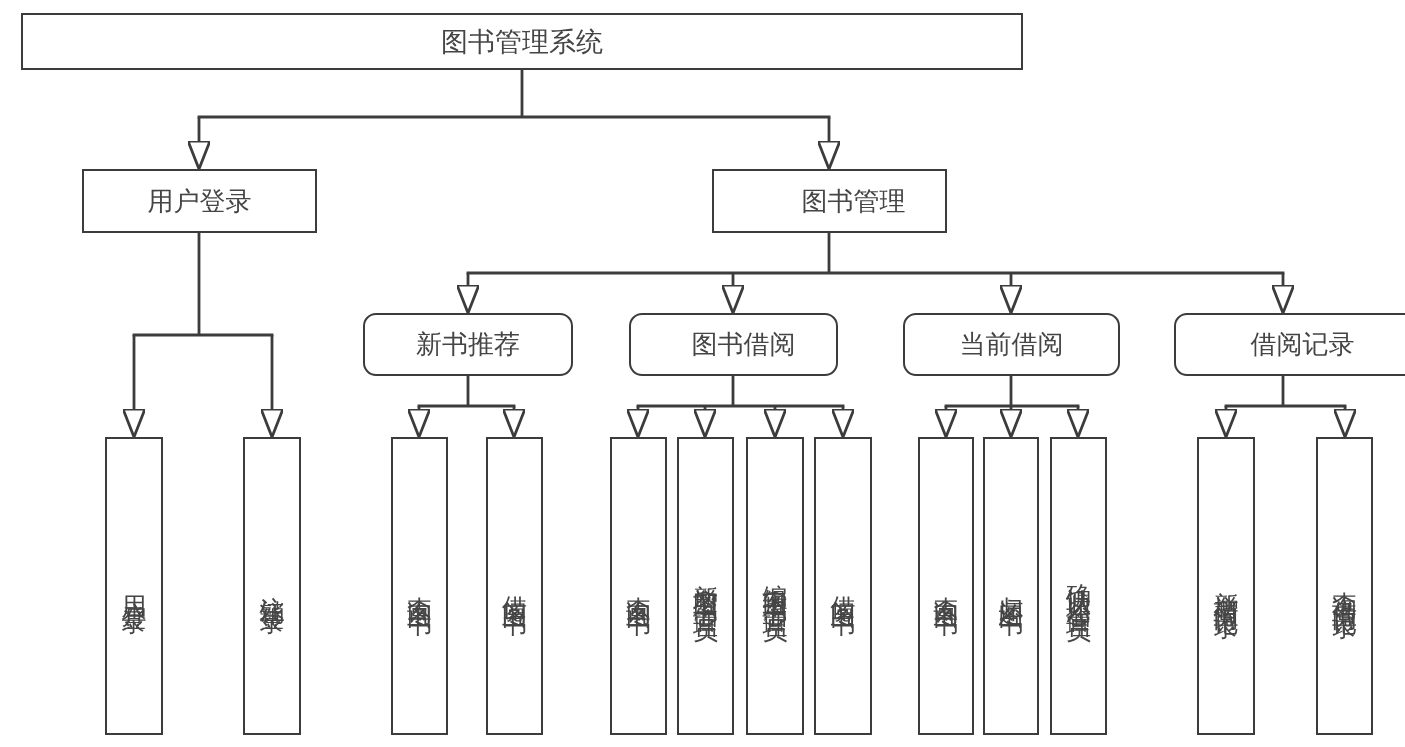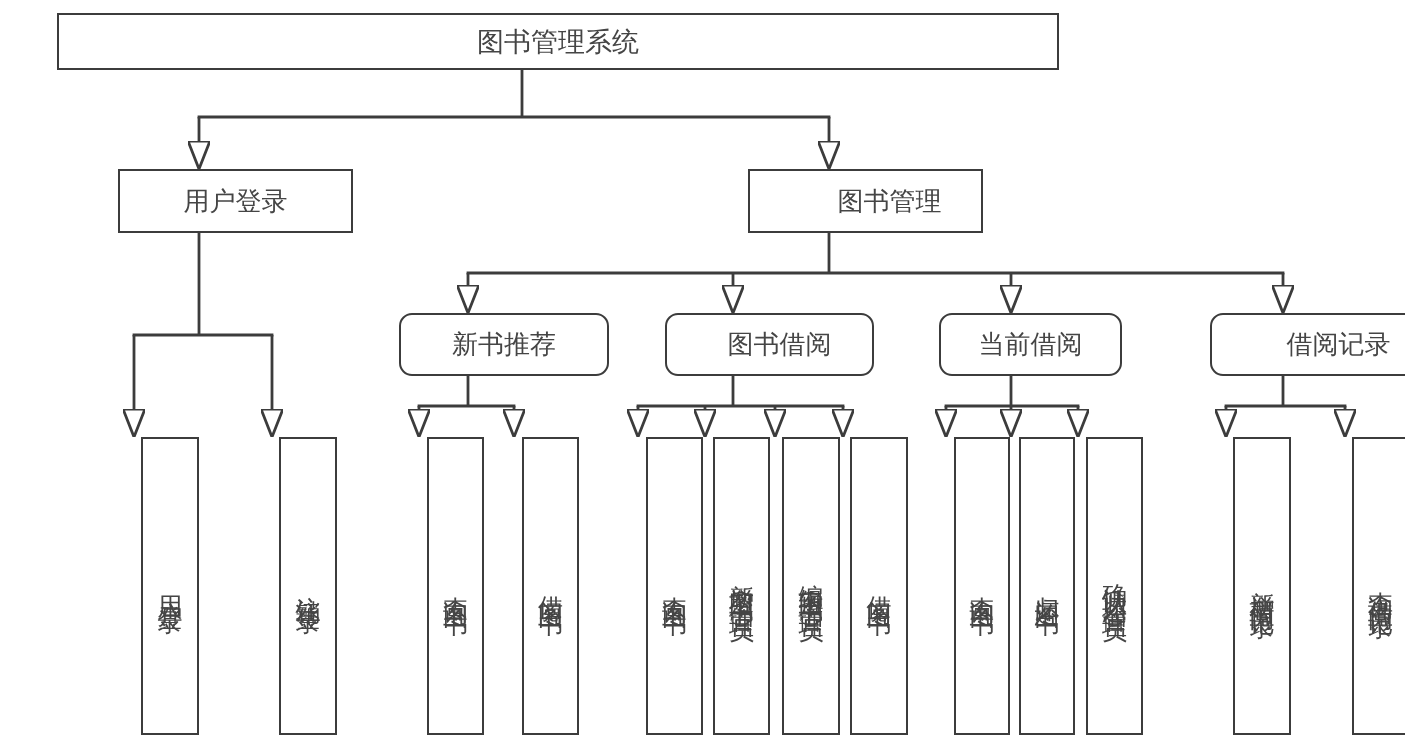--- a/index.html
+++ b/index.html
@@ -19,21 +19,20 @@
   .wires line, .wires path{stroke:var(--line);stroke-width:2.8;fill:none;}
   .node{
     position:absolute;
     box-sizing:border-box;
     background:#fff;
     border:2px solid var(--line);
     display:flex;align-items:center;justify-content:center;
     color:var(--text);
     z-index:1;
     text-align:center;
-    margin-left:36px;
   }
   .root-node{left:21px;top:13px;width:1002px;height:57px;font-size:27px;}
   .hnode{height:64px;font-size:26px;}
   .l3node{top:313px;height:63px;font-size:26px;border-radius:13px;}
   .leaf{
     top:437px;height:298px;font-size:25px;
   }
   .leaf .vtext{
     writing-mode:vertical-rl;
     text-orientation:mixed;
@@ -113,21 +112,21 @@
   <div class="node hnode" style="left:712px;top:169px;width:235px;padding-left:48px;">
     <span>图书管理</span>
   </div>
 
   <div class="node l3node" style="left:363px;width:210px;">
     <span>新书推荐</span>
   </div>
   <div class="node l3node" style="left:629px;width:209px;padding-left:20px;">
     <span>图书借阅</span>
   </div>
-  <div class="node l3node" style="left:903px;width:183px;">
+  <div class="node l3node" style="left:903px;width:217px;">
     <span>当前借阅</span>
   </div>
   <div class="node l3node" style="left:1174px;width:257px;">
     <span>借阅记录</span>
   </div>
 
   <div class="node leaf" style="left:105px;width:58px;">
     <span class="vtext">用户登录</span>
   </div>
   <div class="node leaf" style="left:243px;width:58px;">

